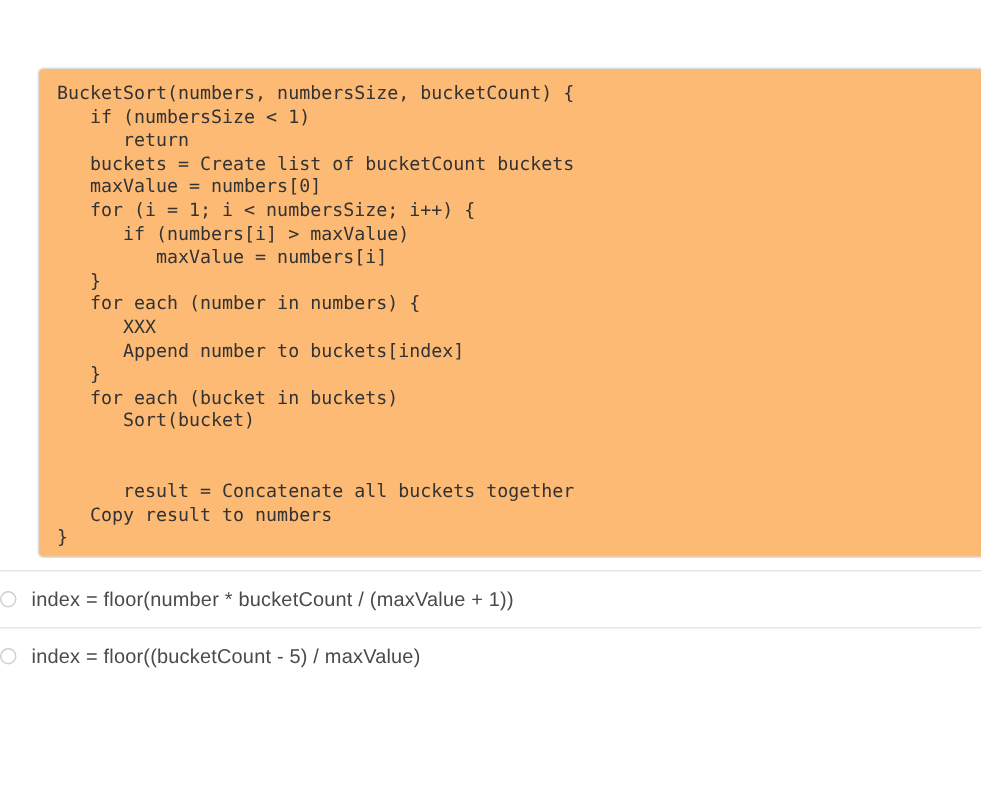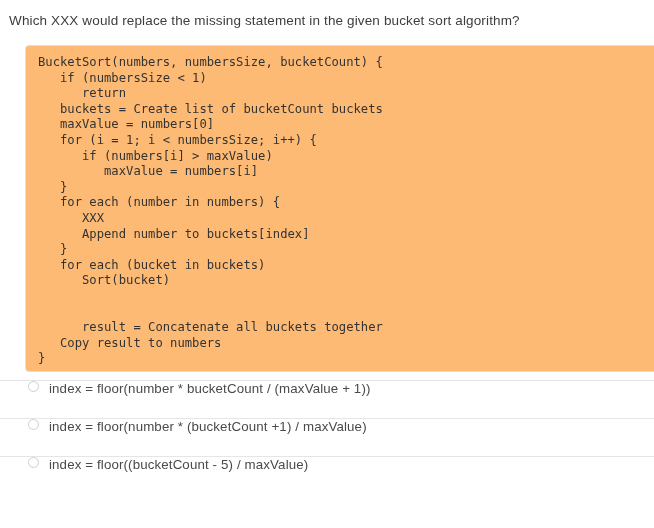--- a/index.html
+++ b/index.html
@@ -62,21 +62,22 @@
     top: 380px;
     width: 654px;
   }
 
   .option-row {
     position: relative;
     box-sizing: border-box;
     height: 38px;
     border-top: 1px solid #e5e5e5;
     display: flex;
-    padding-left: 28px;
+    align-items: center;
+    padding-left: 0;
   }
 
   .radio {
     flex: 0 0 auto;
     width: 11px;
     height: 11px;
     border-radius: 50%;
     border: 1px solid #cfcfcf;
     background: #ffffff;
     box-sizing: border-box;
@@ -89,21 +90,20 @@
     line-height: 16px;
     letter-spacing: 0.01em;
     white-space: nowrap;
   }
 </style>
 </head>
 <body>
 
 <div class="page">
 
-  <div class="question-text">Which XXX would replace the missing statement in the given bucket sort algorithm?</div>
 
   <div class="code-block">
     <pre class="code-pre">BucketSort(numbers, numbersSize, bucketCount) {
    if (numbersSize &lt; 1)
       return
    buckets = Create list of bucketCount buckets
    maxValue = numbers[0]
    for (i = 1; i &lt; numbersSize; i++) {
       if (numbers[i] &gt; maxValue)
          maxValue = numbers[i]
@@ -122,24 +122,20 @@
   </div>
 
   <div class="options">
 
     <div class="option-row">
       <span class="radio"></span>
       <span class="option-label">index = floor(number * bucketCount / (maxValue + 1))</span>
     </div>
 
 
-    <div class="option-row">
-      <span class="radio"></span>
-      <span class="option-label">index = floor(number * (bucketCount +1) / maxValue)</span>
-    </div>
 
     <div class="option-row">
       <span class="radio"></span>
       <span class="option-label">index = floor((bucketCount - 5) / maxValue)</span>
     </div>
 
   </div>
 
 </div>
 

